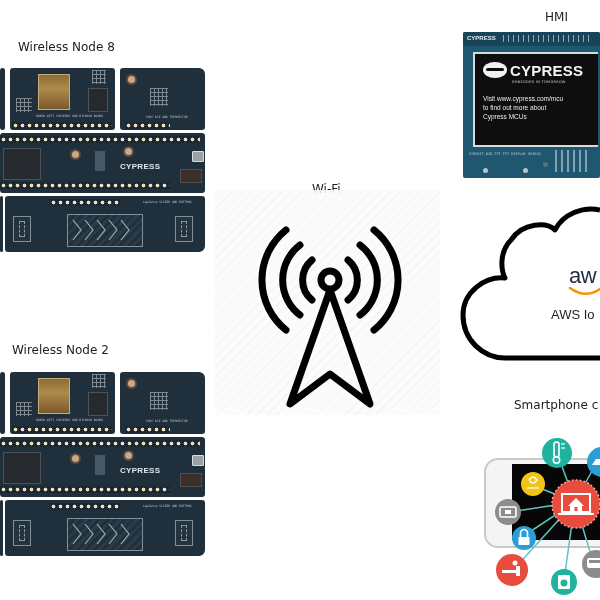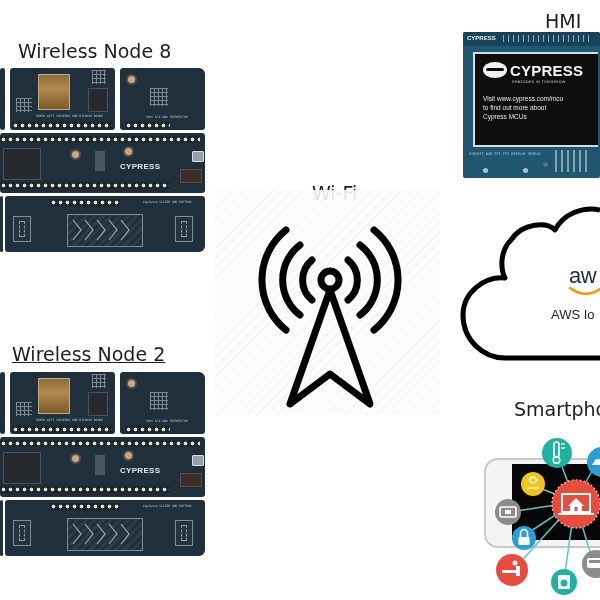--- a/index.html
+++ b/index.html
@@ -1,19 +1,19 @@
 <!DOCTYPE html>
 <html><head>
 <meta charset="utf-8">
 <style>
   * { box-sizing: border-box; margin: 0; padding: 0; }
   html, body { width: 600px; height: 600px; overflow: hidden; background: #ffffff; }
   body { position: relative; font-family: "DejaVu Sans", "Liberation Sans", sans-serif; color: #1a1a1a; }
 
-  .label { position: absolute; font-size: 19px; white-space: nowrap; color: #1d1d1d; }
+  .label { position: absolute; font-size: 12px; white-space: nowrap; color: #1d1d1d; }
 
   
   .kit { position: absolute; width: 210px; height: 190px; }
   .pcb { position: absolute; background: #1f2f3c; border-radius: 3px; overflow: hidden; }
   .pcb .silk { position: absolute; background: #6f7f8c; opacity: .5; }
   .pins { position: absolute; height: 7px; background-image: radial-gradient(circle at 50% 50%, #eadfbf 0 1.6px, #1a2630 2.2px); background-size: 7px 7px; background-repeat: repeat-x; }
   .sd { position: absolute; background: linear-gradient(#8b6d3b, #b08a4c 40%, #7a5a2a); border: 1px solid #c4ab78; }
   .chip { position: absolute; background: #26292d; border: 1px solid #4b5258; }
   .grid { position: absolute; background-image: linear-gradient(#bfc6cc 1px, transparent 1px), linear-gradient(90deg, #bfc6cc 1px, transparent 1px); background-size: 4px 4px; opacity: .6; }
   .tiny { position: absolute; font-size: 3px; color: #b7c2ca; font-family: "DejaVu Sans Mono", monospace; white-space: nowrap; }
@@ -54,21 +54,21 @@
 
   
   .phone { position: absolute; left: 484px; top: 458px; width: 130px; height: 90px; border: 2px solid #c9c9c9; border-radius: 14px; background: #f4f4f4; }
   .phone-screen { position: absolute; left: 512px; top: 464px; width: 100px; height: 76px; background: #070707; }
   .icons-svg { position: absolute; left: 480px; top: 420px; }
 </style>
 </head>
 <body>
 
 <div class="label" style="left:18px; top:40px;">Wireless Node 8</div>
-<div class="label" style="left:12px; top:343px;text-decoration:underline;">Wireless Node 2</div>
+<div class="label" style="left:12px; top:343px;">Wireless Node 2</div>
 <div class="label" style="left:312px; top:182px;">Wi-Fi</div>
 <div class="label" style="left:545px; top:10px;">HMI</div>
 <div class="label" style="left:514px; top:398px;">Smartphone c</div>
 
 <div class="kit" style="left:0; top:68px;">
 
   <div class="pcb" style="left:0; top:0; width:5px; height:62px;"></div>
 
   <div class="pcb" style="left:10px; top:0; width:105px; height:62px;">
     <div class="sd" style="left:28px; top:6px; width:32px; height:36px;"></div>

